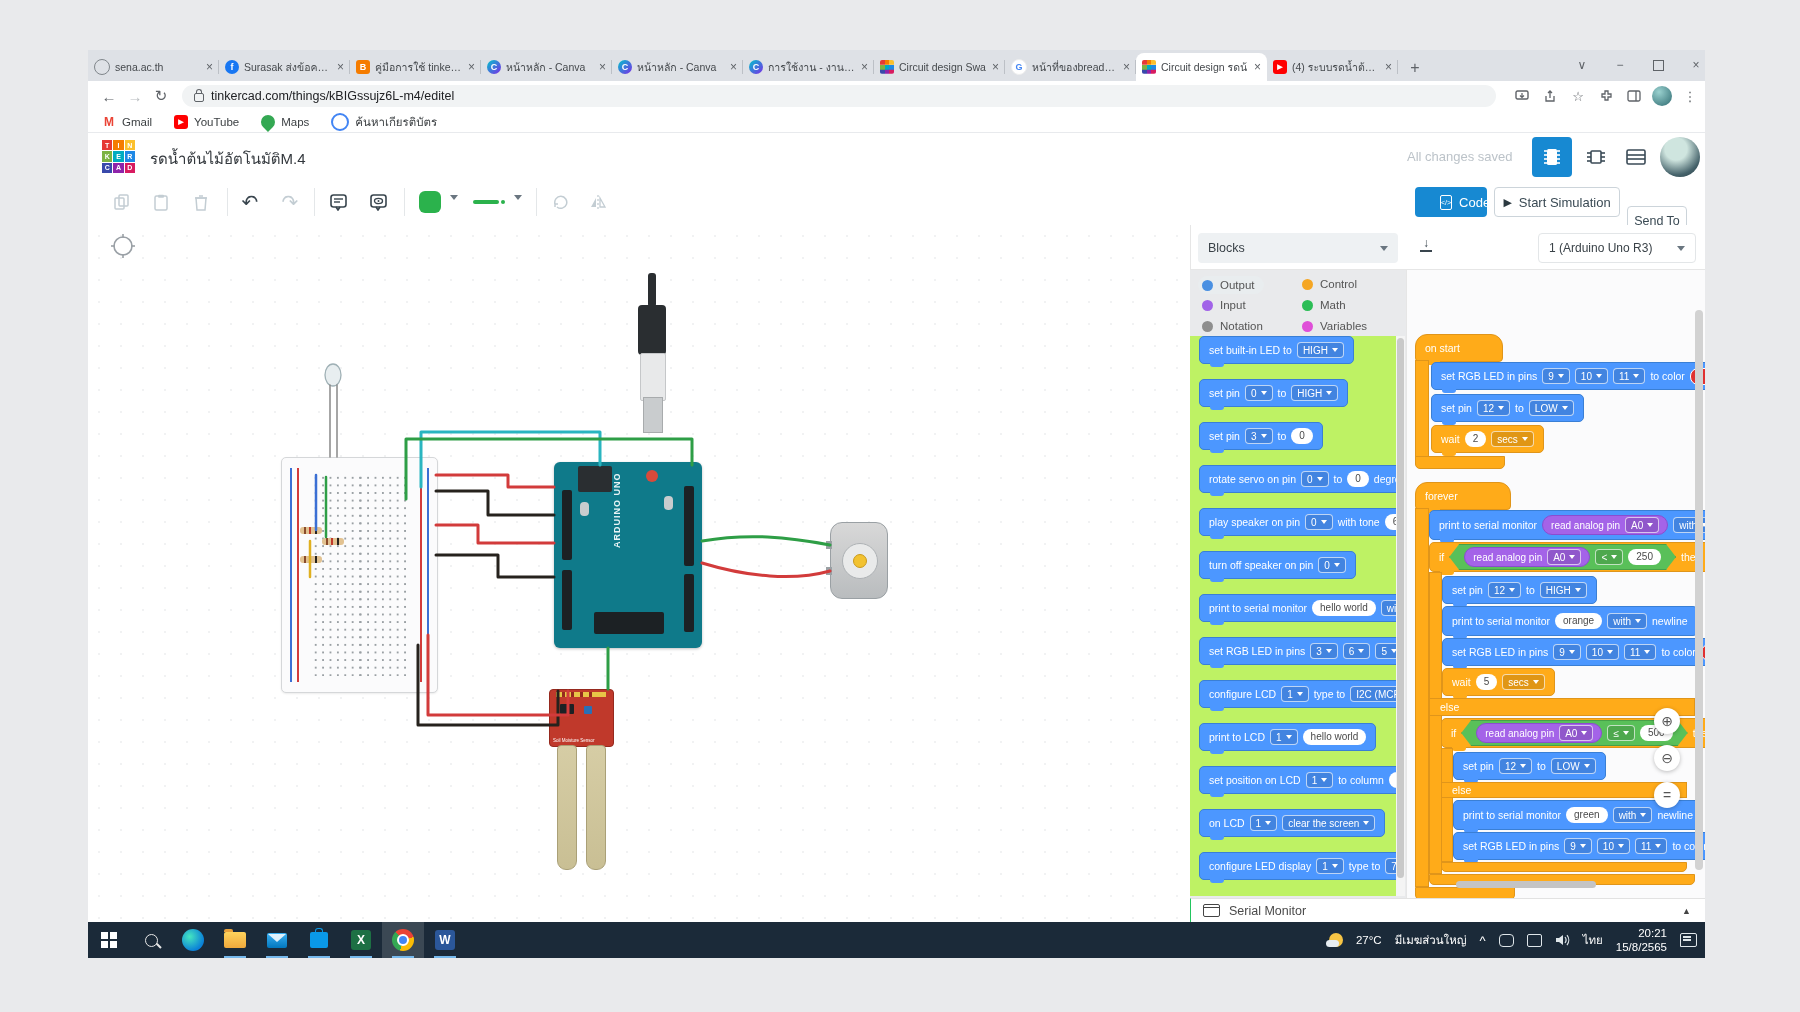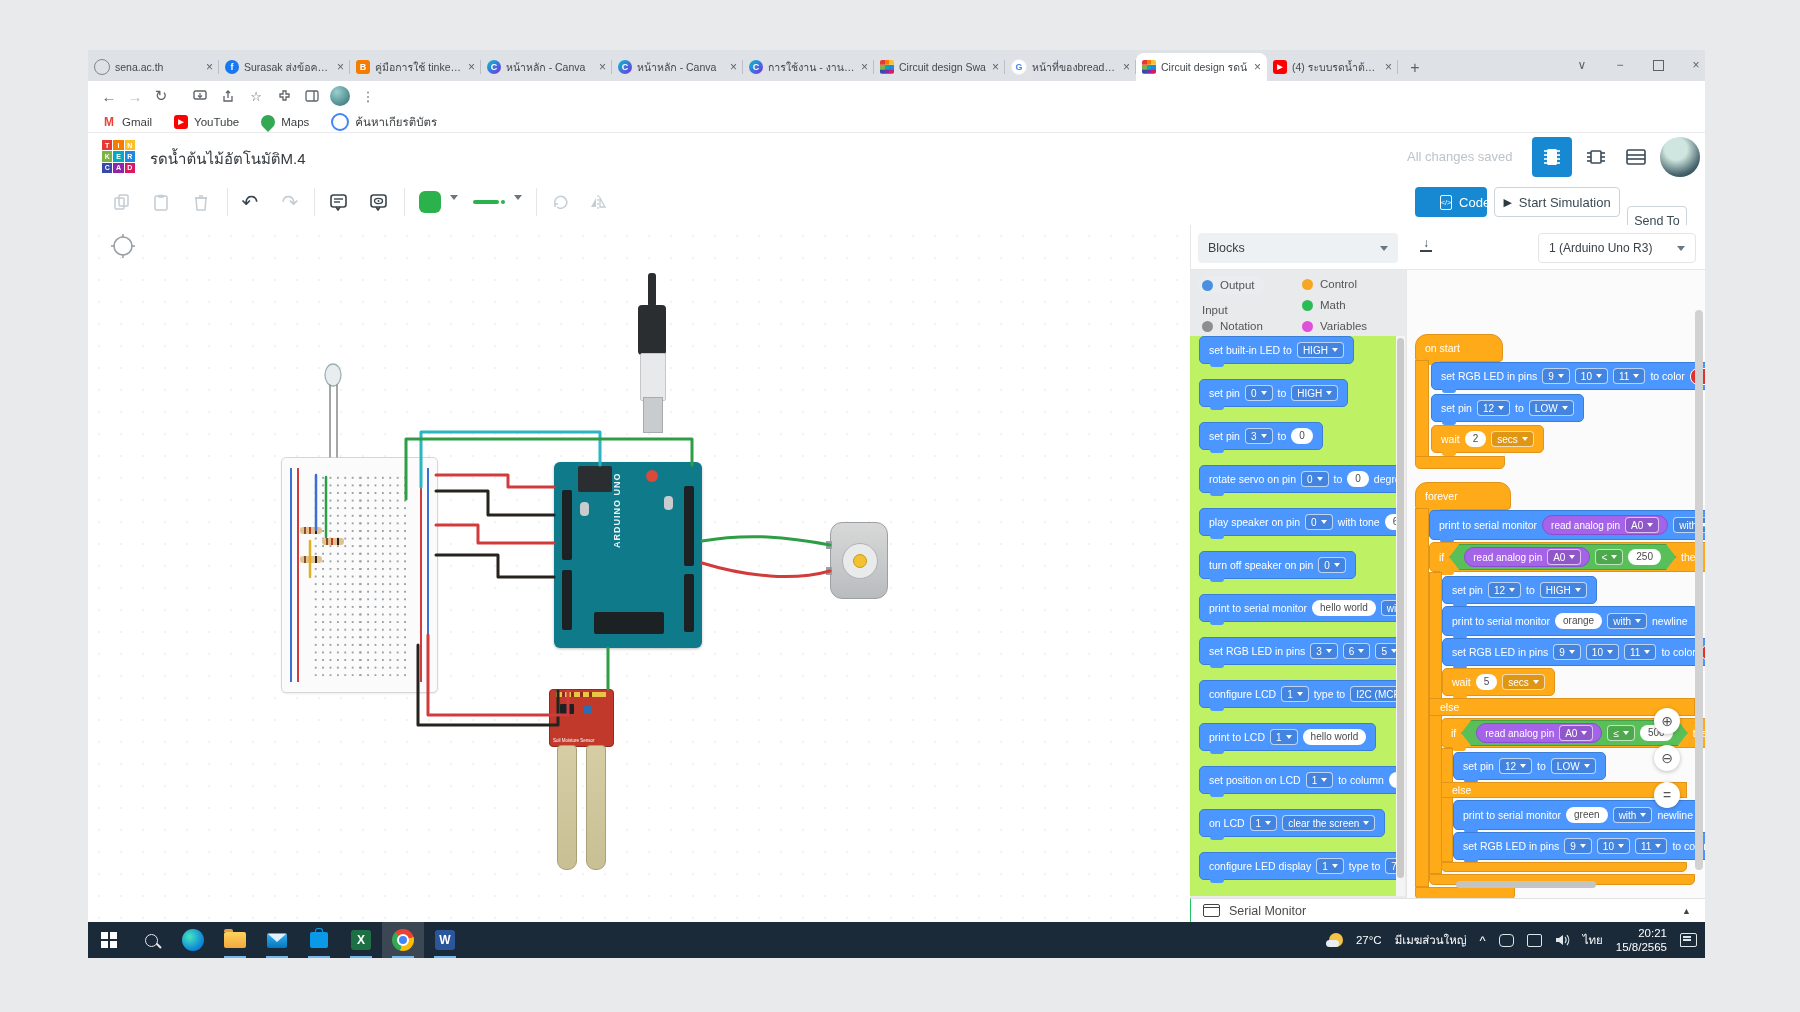--- a/index.html
+++ b/index.html
@@ -203,20 +203,24 @@
     <div class="winctl" style="left:1553px;">
         <span class="maxbox"></span>
       </div>
     <div class="winctl" style="left:1591px;">×</div>
   </div>
 
   <div class="a" id="addrbar">
     <span class="navic" style="margin-left:8px;">←</span>
     <span class="navic dis">→</span>
     <span class="navic">↻</span>
+    <div id="urlpill">
+      <span class="lock"></span>
+      <span id="urltext">tinkercad.com/things/kBIGssujz6L-m4/editel</span>
+    </div>
     <span class="addric" style="margin-left:14px;">
         <svg width="14" height="12" viewBox="0 0 14 12">
           <rect x="1" y="1" width="12" height="8" rx="1.5" fill="none" stroke="#5f6368" stroke-width="1.4"></rect>
           <path d="M7 3v4M5 5.5L7 7.5 9 5.5" stroke="#5f6368" stroke-width="1.2" fill="none"></path>
         </svg>
       </span>
     <span class="addric">
         <svg width="12" height="13" viewBox="0 0 12 13">
           <path d="M2 6v5h8V6M6 1v7M4 3l2-2 2 2" stroke="#5f6368" stroke-width="1.3" fill="none"></path>
         </svg>
@@ -481,21 +485,21 @@
     </div>
 
   <div class="cat sel" style="left:1198px;top:276px;">
       <span class="dot" style="background:#4a90e2;"></span>
       <span>Output</span>
     </div>
   <div class="cat" style="left:1302px;top:276px;">
       <span class="dot" style="background:#f5a623;"></span>
       <span>Control</span>
     </div>
-  <div class="cat" style="left:1202px;top:297px;flex-direction:column;">
+  <div class="cat" style="left:1202px;top:297px;">
       <span class="dot" style="background:#a163e8;"></span>
       <span>Input</span>
     </div>
   <div class="cat" style="left:1302px;top:297px;">
       <span class="dot" style="background:#2bbd55;"></span>
       <span>Math</span>
     </div>
   <div class="cat" style="left:1202px;top:318px;">
       <span class="dot" style="background:#8e8e8e;"></span>
       <span>Notation</span>

